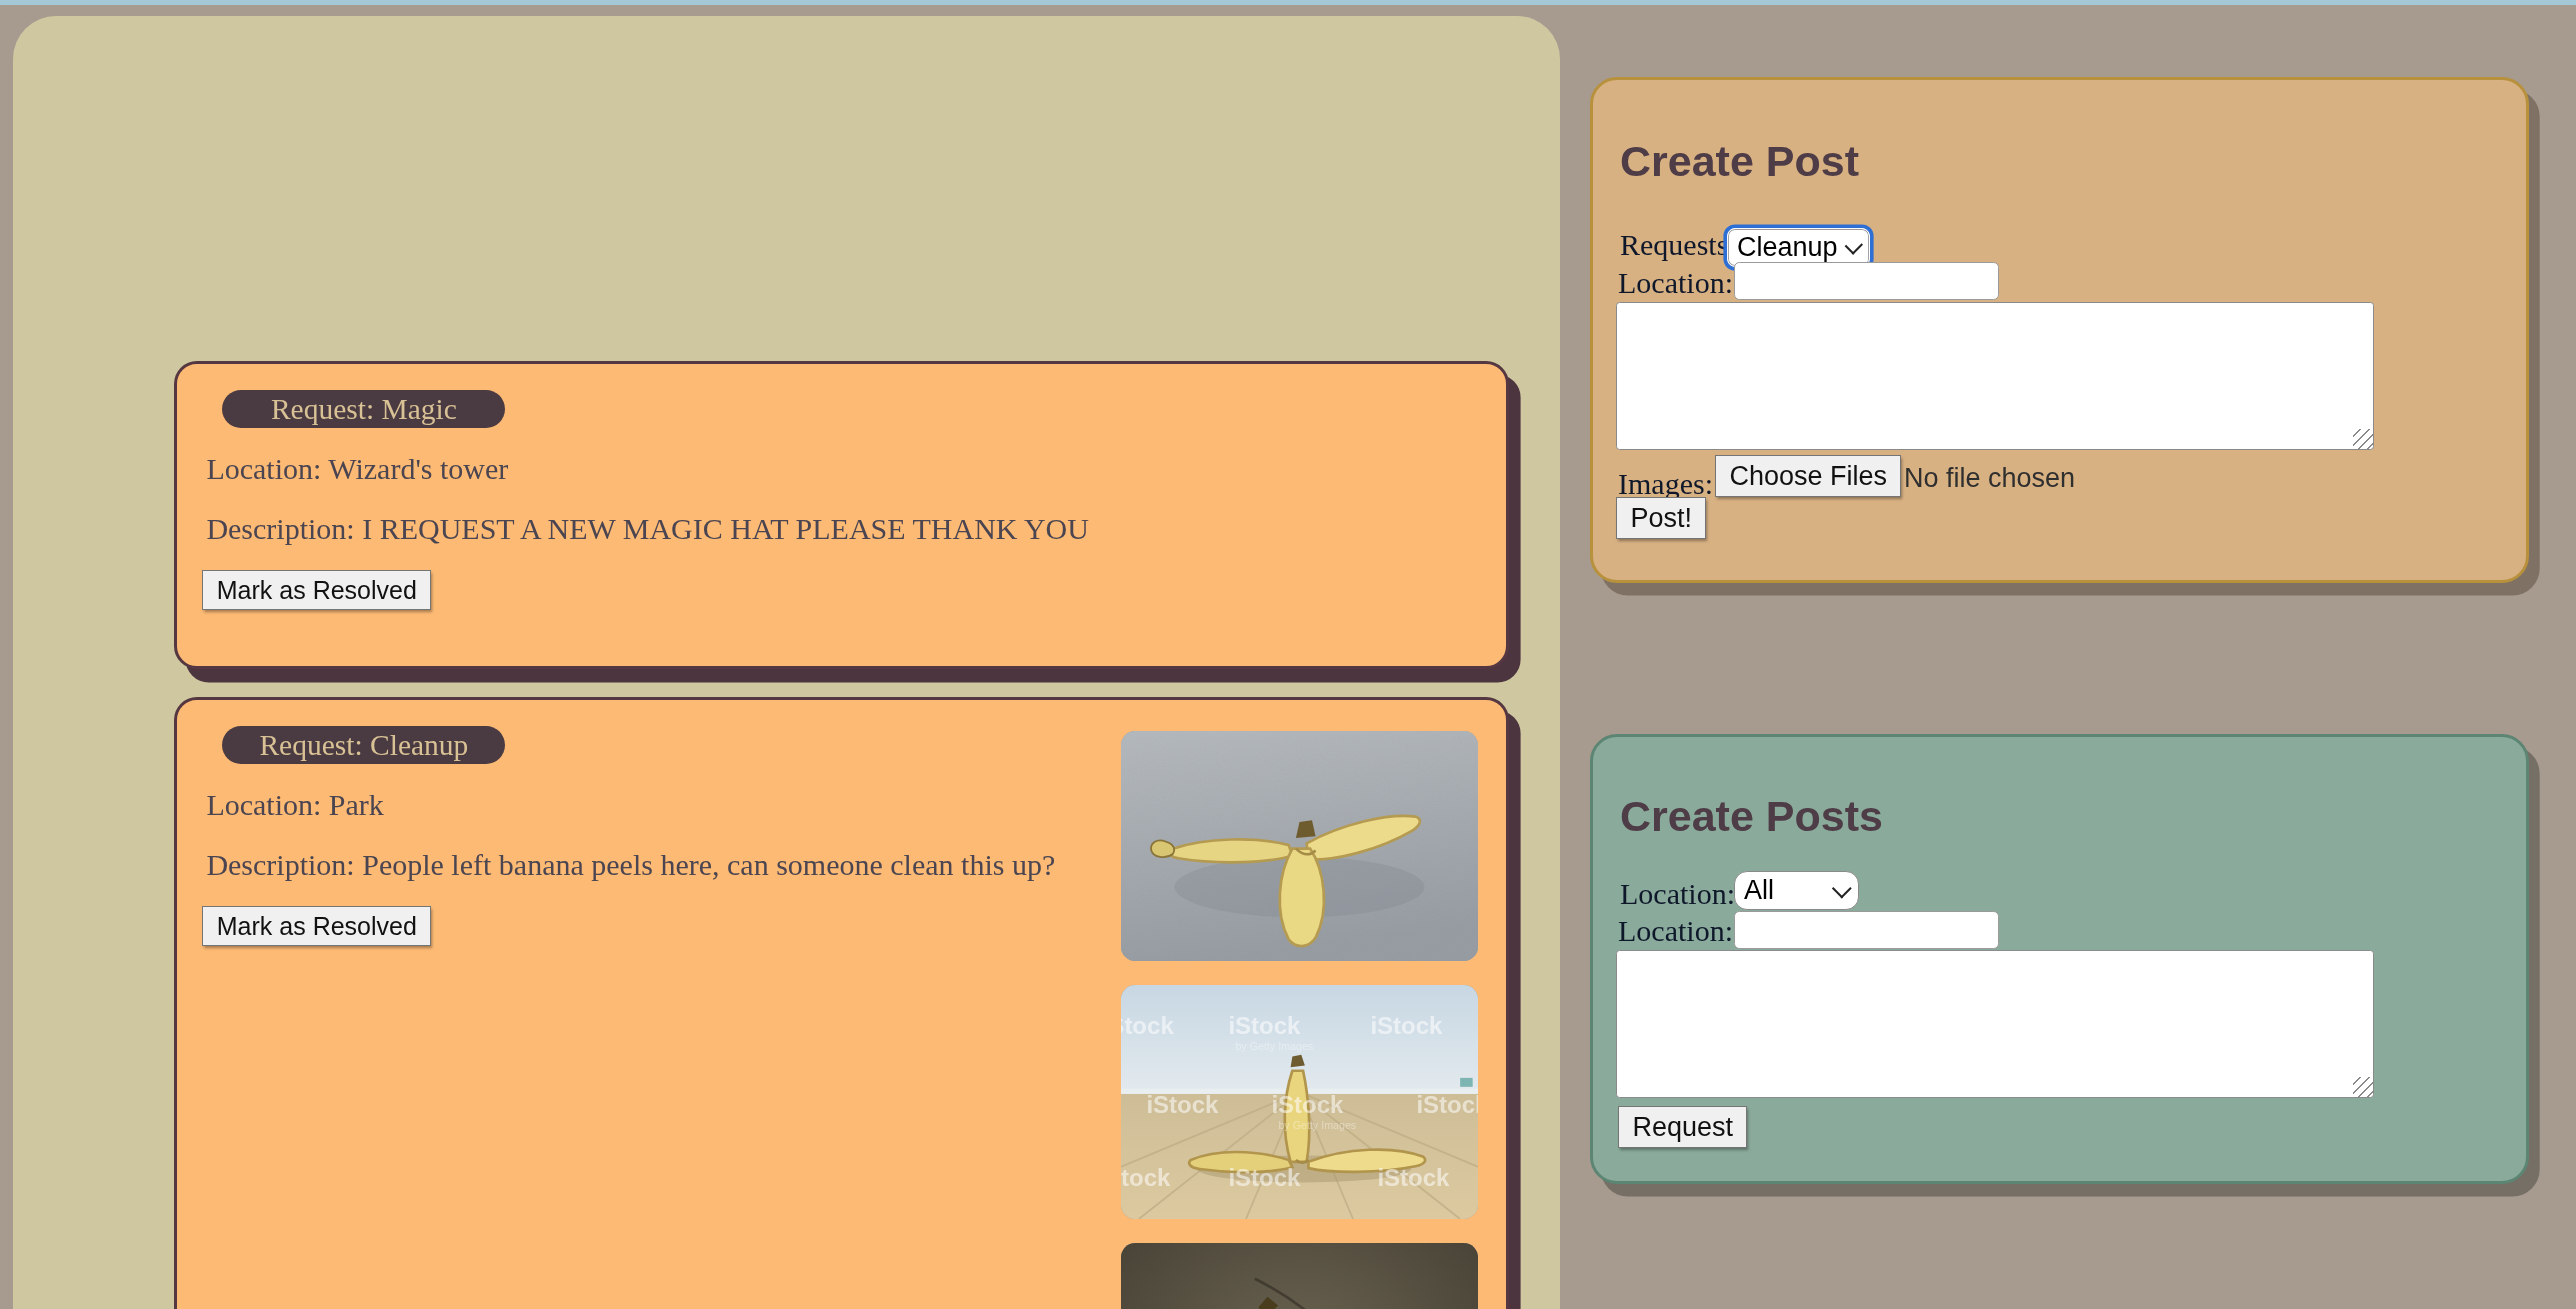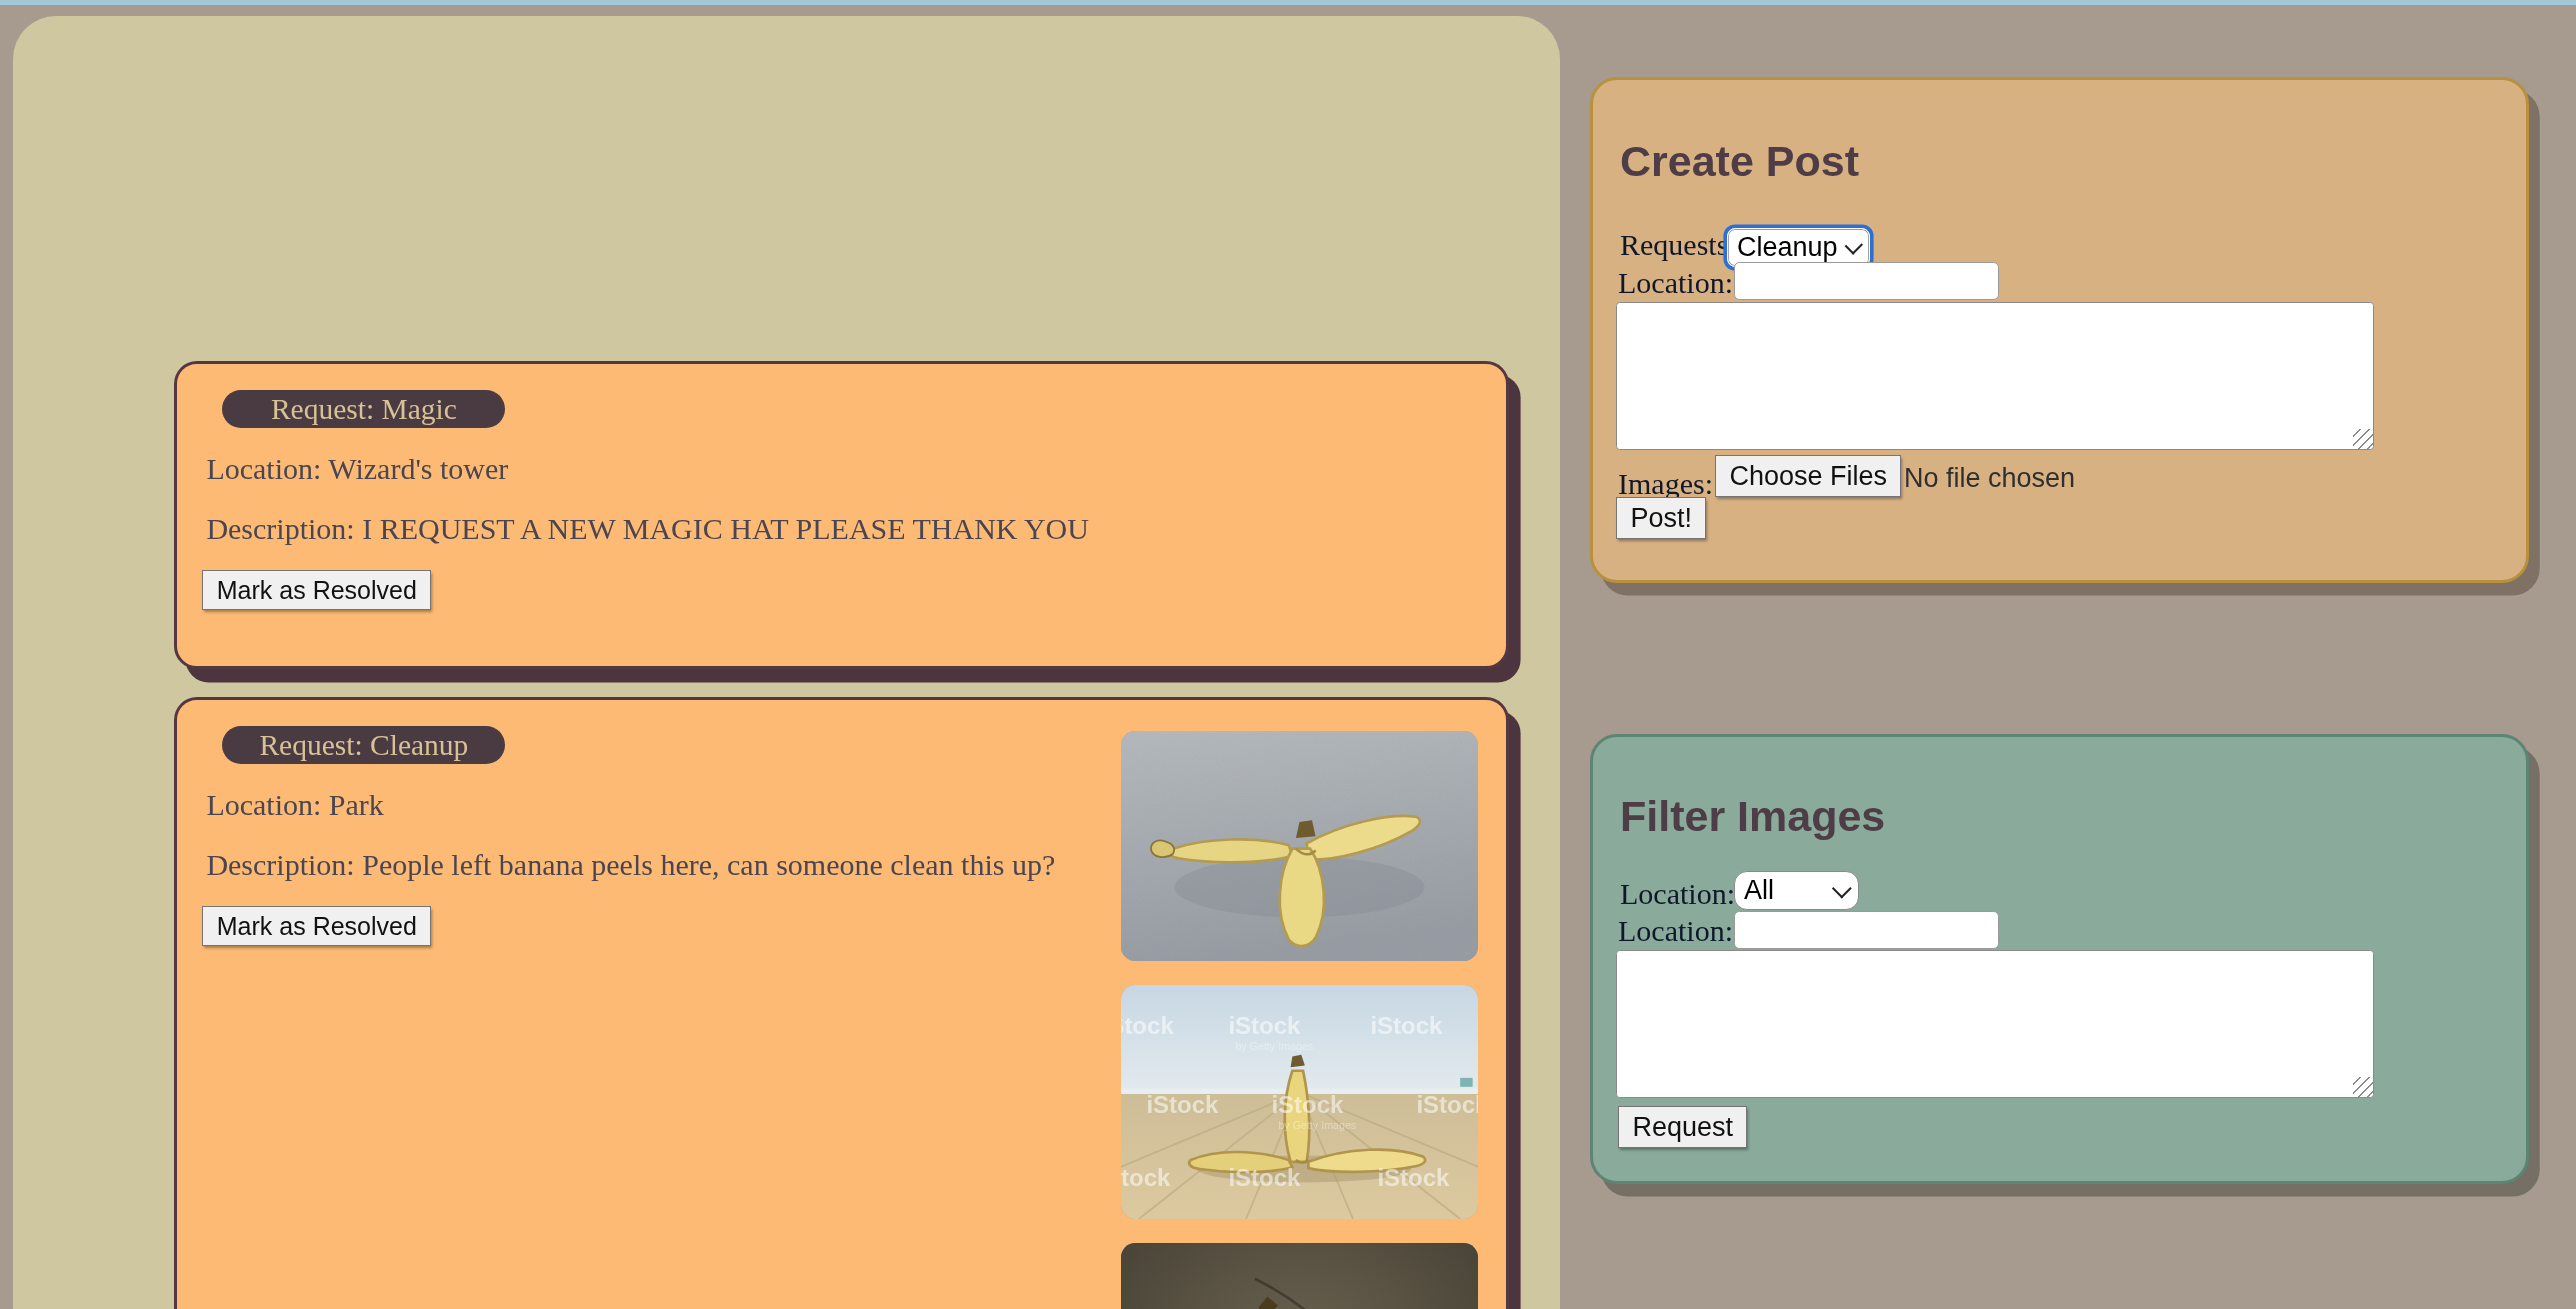--- a/index.html
+++ b/index.html
@@ -196,21 +196,21 @@
     <span class="abs grip" style="left:760px;top:349px;"></span>
 
     <div class="abs form-label" style="left:25px;top:379px;margin-top:8px;">Images:</div>
     <button class="abs btn" style="left:122px;top:375px;font-size:27px;">Choose Files</button>
     <span class="abs file-text" style="left:311px;top:383px;">No file chosen</span>
 
     <button class="abs btn" style="left:23px;top:417px;font-size:27px;">Post!</button>
   </div>
 
   <div id="filter-panel" class="abs side-panel">
-    <div class="abs panel-heading" style="top:55px;">Filter Images</div>
+    <div class="abs panel-heading" style="top:55px;">Create Posts</div>
 
     <div class="abs form-label" style="left:27px;top:140px;">Location:</div>
     <div class="abs ui-select" style="left:141px;top:134px;width:125px;height:39px;border-radius:13px;">
       <span>All</span>
       <span class="chev"></span>
     </div>
 
     <div class="abs form-label" style="left:25px;top:177px;">Location:</div>
     <input class="abs ui-input" style="left: 141px; top: 174px; width: 265px; height: 38px;" value="">
 

